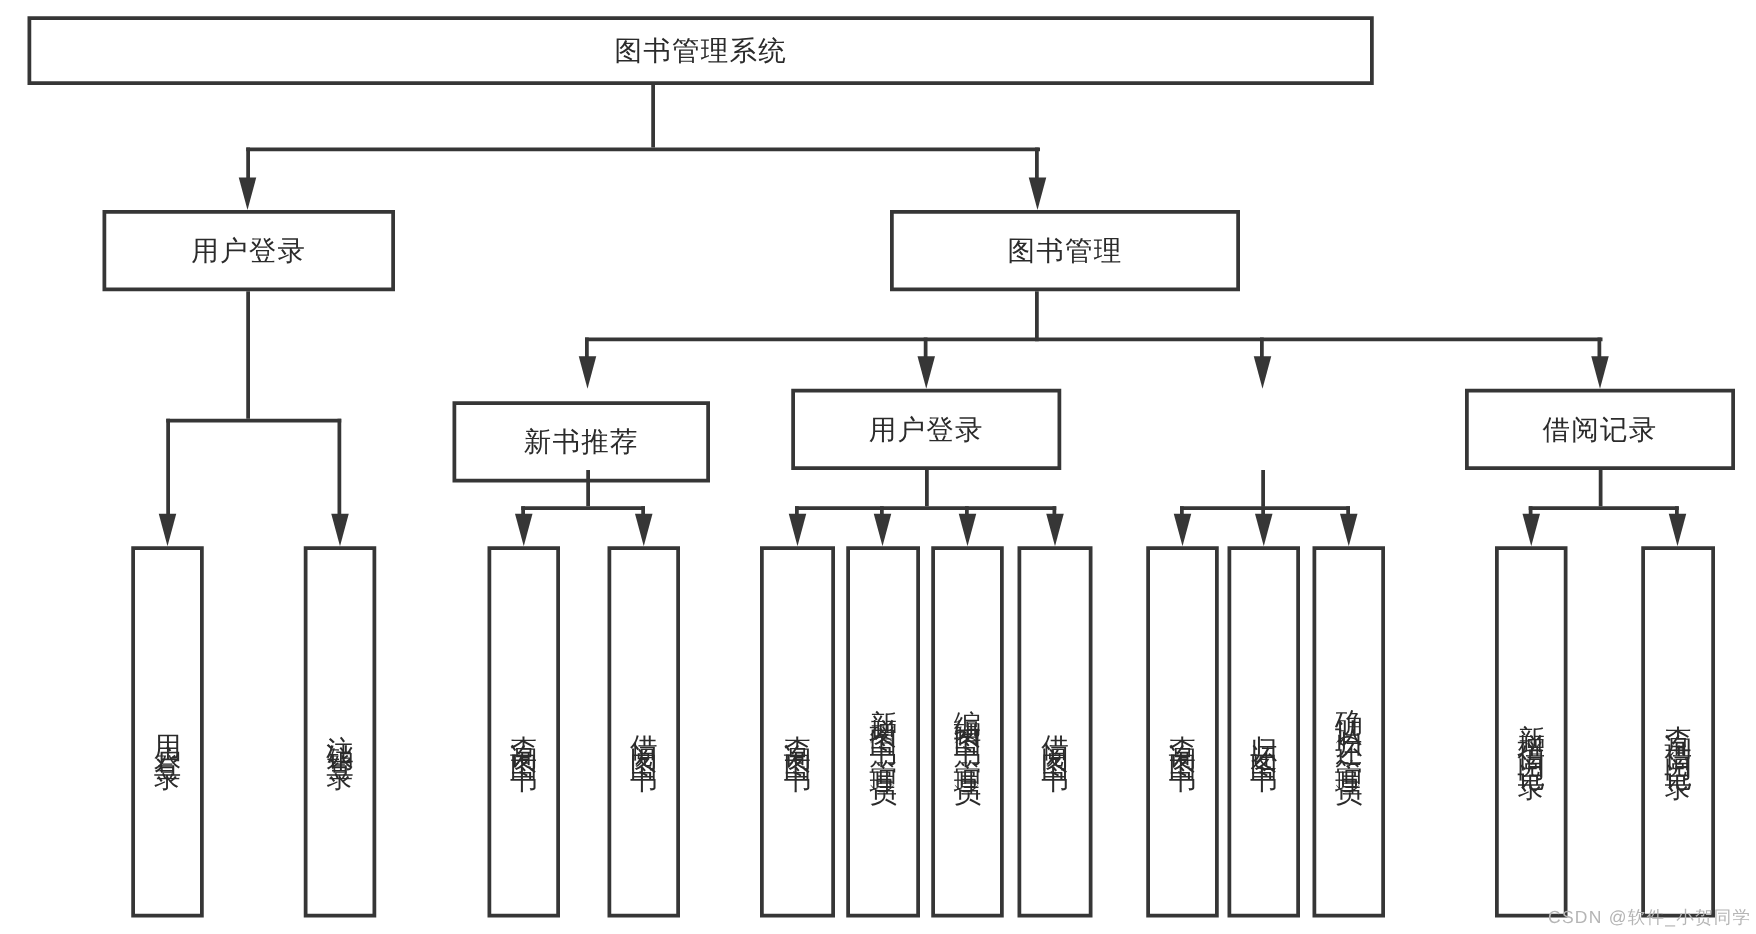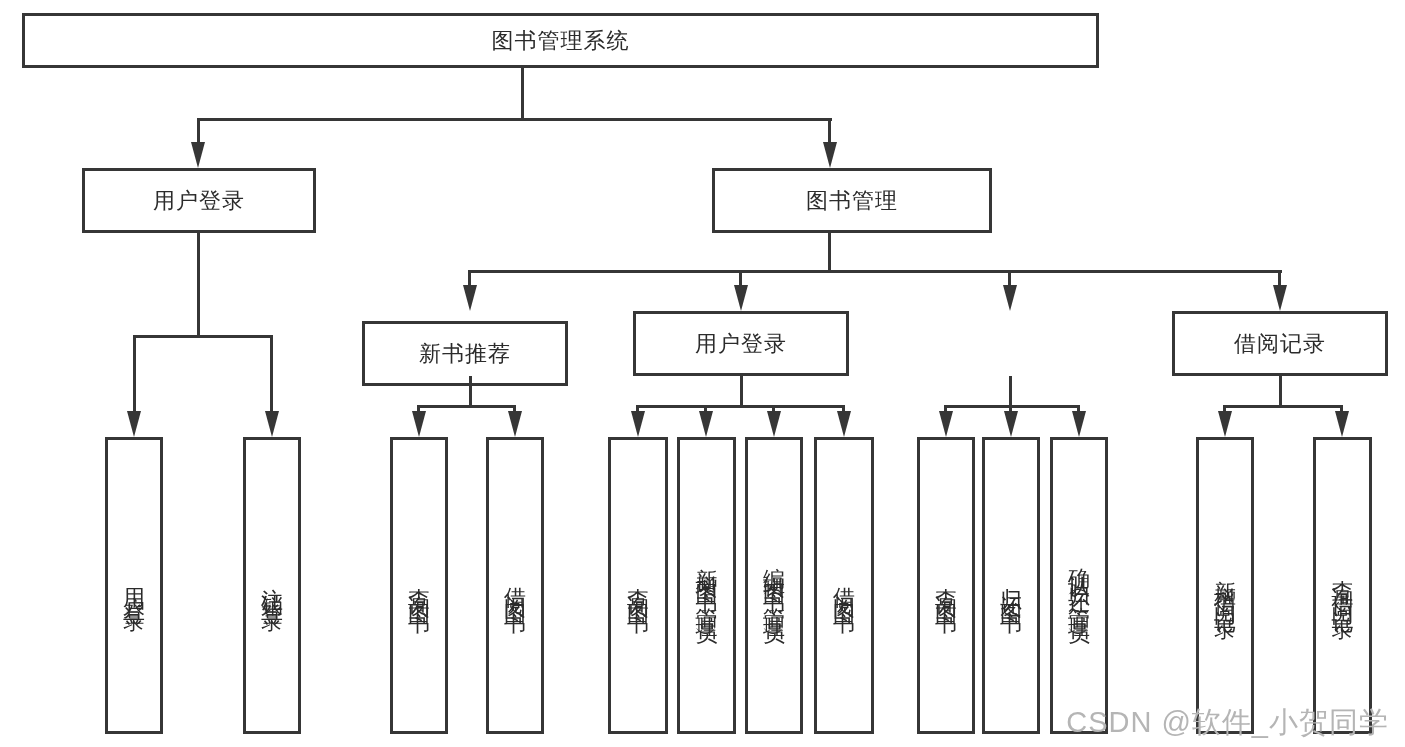--- a/index.html
+++ b/index.html
@@ -31,22 +31,22 @@
     font-size:22px;color:var(--text);letter-spacing:8px;line-height:1;
   }
   .vline{position:absolute;width:3px;background:var(--line);}
   .hline{position:absolute;height:3px;background:var(--line);}
   .arrow{
     position:absolute;width:0;height:0;
     border-left:7px solid transparent;border-right:7px solid transparent;
     border-top:26px solid var(--line);
   }
   .watermark{
-    position:absolute;right:16px;bottom:4px;z-index:5;
-    font-size:29px;color:var(--wm);letter-spacing:1px;white-space:nowrap;
+    position:absolute;right:4px;bottom:4px;z-index:5;
+    font-size:14px;color:var(--wm);letter-spacing:1px;white-space:nowrap;
   }
 </style>
 </head>
 <body>
 
 <div class="canvas">
 
   <div class="hnode" style="left:22px;top:13px;width:1077px;height:55px;">图书管理系统</div>
 
   <div class="hnode" style="left:82px;top:168px;width:234px;height:65px;">用户登录</div>

